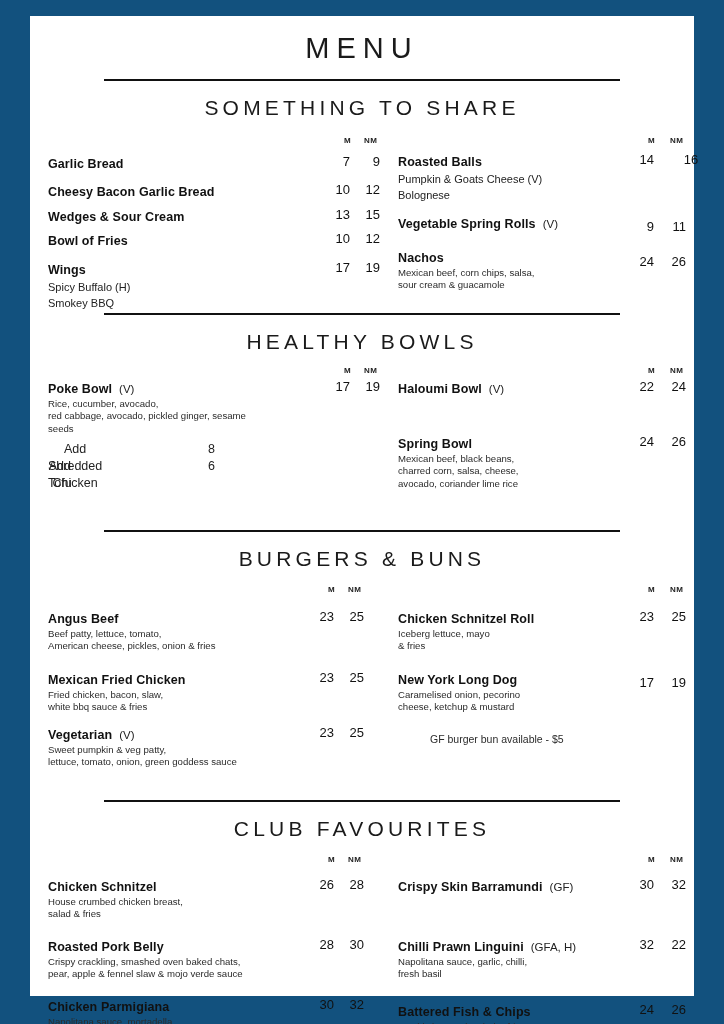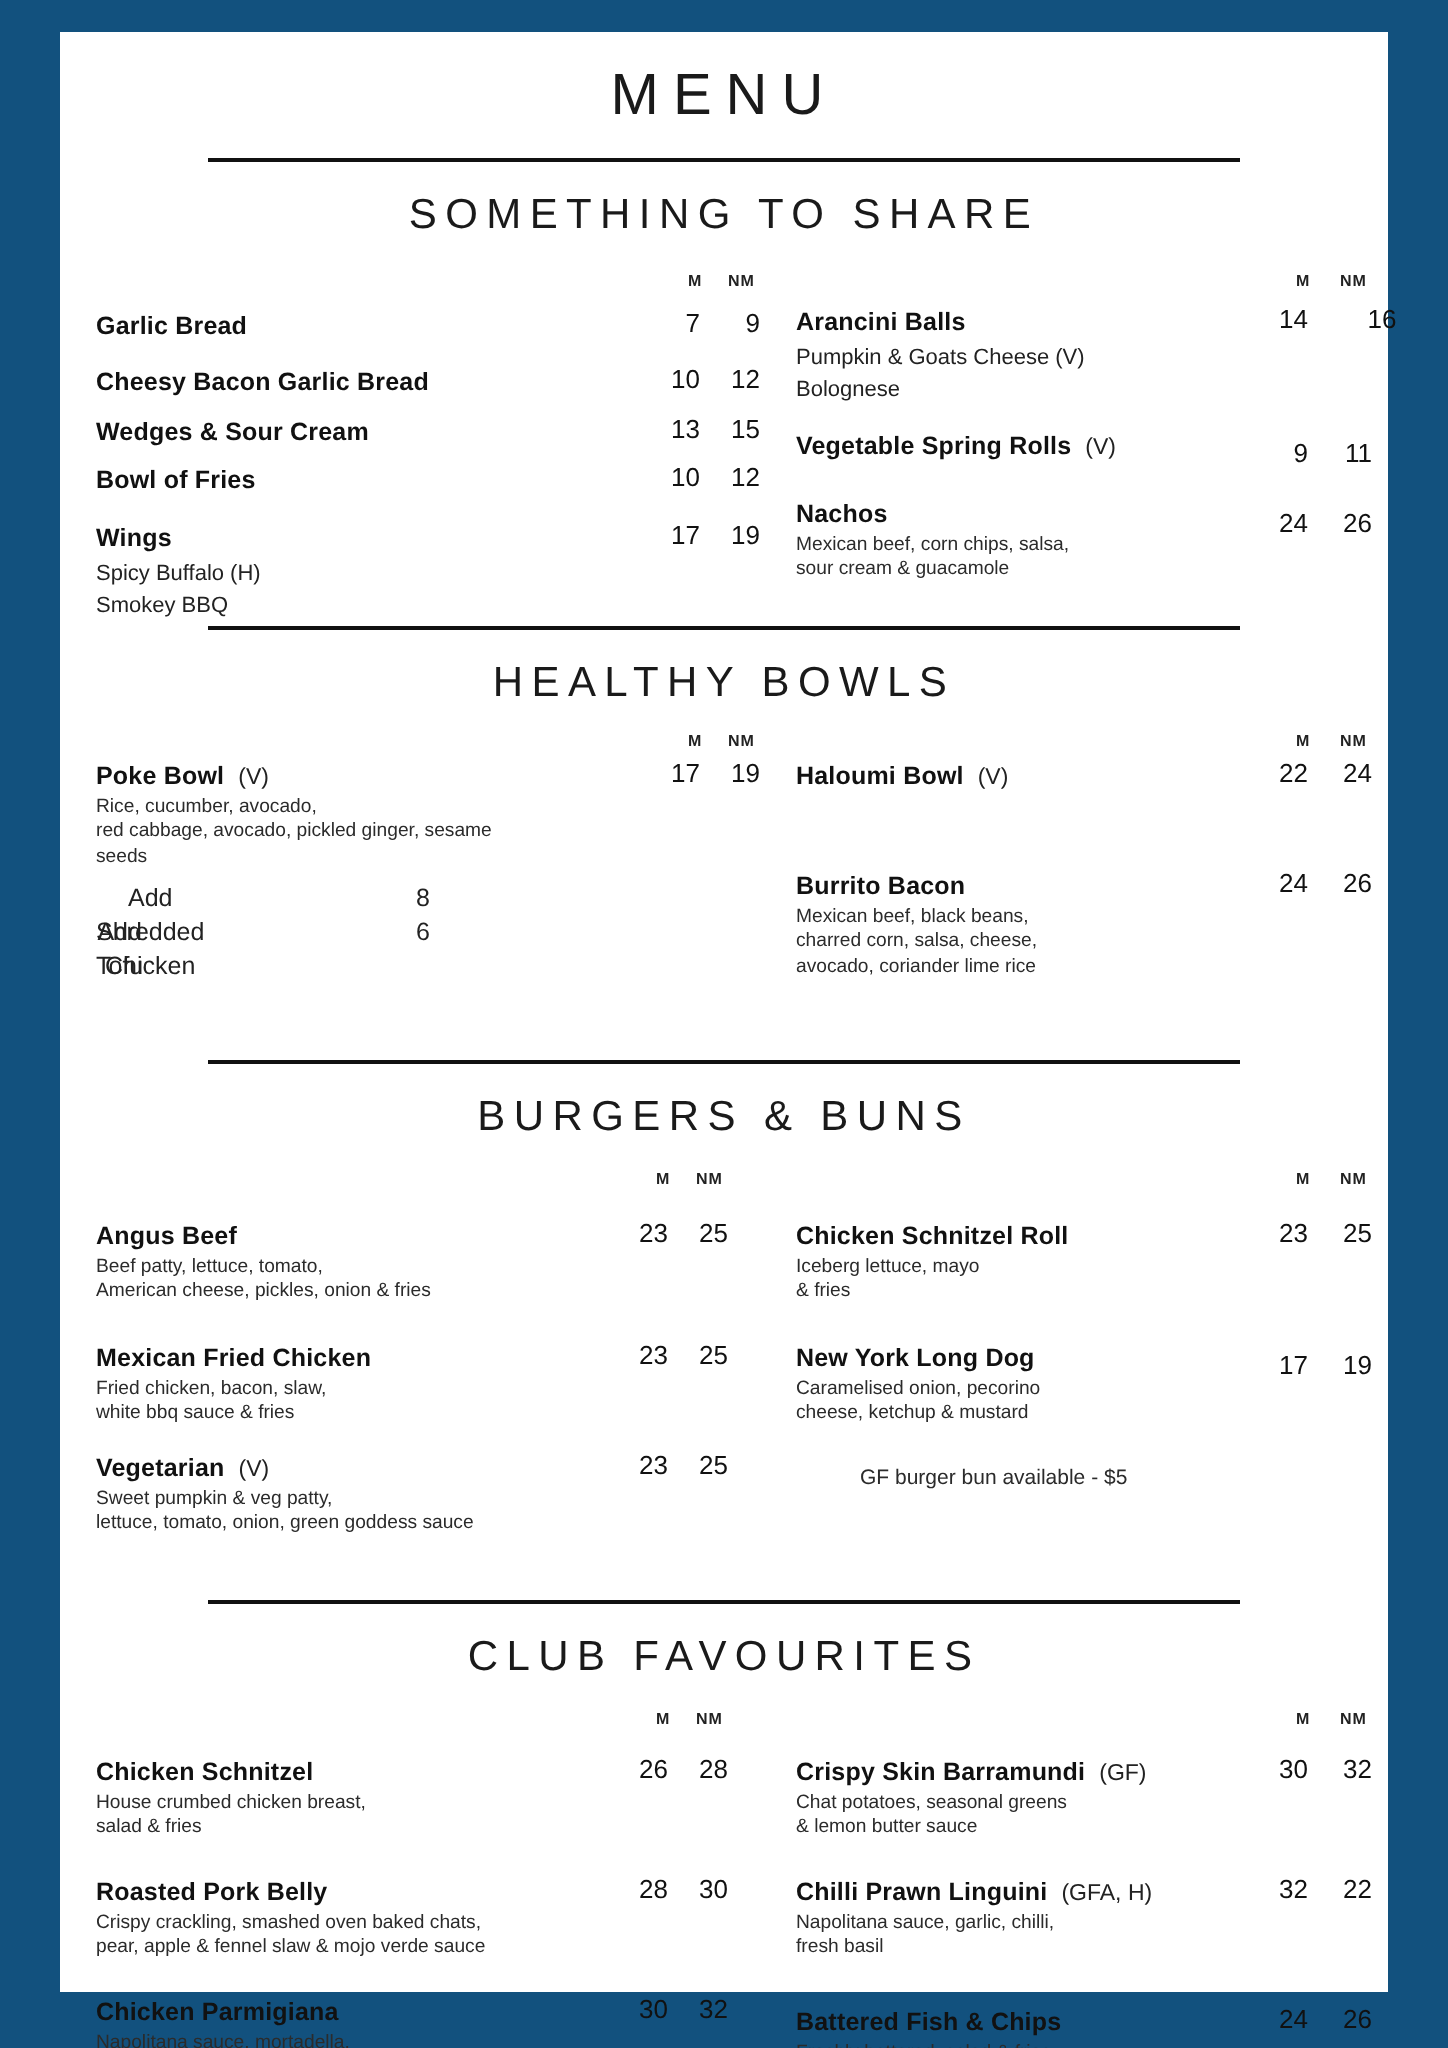--- a/index.html
+++ b/index.html
@@ -179,21 +179,21 @@
         </div>
         <div class="price" style="left:276px; top:124px; width:26px;">17</div>
         <div class="price" style="left:306px; top:124px; width:26px;">19</div>
       </div>
 
       <div class="col col-right">
         <div class="hdr-row hdr-m" style="left:250px; top:0px;">M</div>
         <div class="hdr-row hdr-nm" style="left:272px; top:0px;">NM</div>
 
         <div class="item" style="top:16px;">
-          <span class="item-name">Arancini Balls</span>
+          <span class="item-name">Roasted Balls</span>
           <div class="item-sub">Pumpkin &amp; Goats Cheese   (V)
 Bolognese</div>
         </div>
         <div class="price" style="left:230px; top:16px; width:26px;">14</div>
         <div class="price" style="left:280px; top:16px; width:26px;text-align:center;">16</div>
 
         <div class="item" style="top:78px;">
           <span class="item-name">Vegetable Spring Rolls</span><span class="item-tag">(V)</span>
         </div>
         <div class="price" style="left:230px; top:83px; width:26px;">9</div>
@@ -245,21 +245,21 @@
         <div class="hdr-row hdr-m" style="left:250px; top:0px;">M</div>
         <div class="hdr-row hdr-nm" style="left:272px; top:0px;">NM</div>
 
         <div class="item" style="top:13px;">
           <span class="item-name">Haloumi Bowl</span><span class="item-tag">(V)</span>
         </div>
         <div class="price" style="left:230px; top:13px; width:26px;">22</div>
         <div class="price" style="left:262px; top:13px; width:26px;">24</div>
 
         <div class="item" style="top:68px;">
-          <span class="item-name">Burrito Bacon</span>
+          <span class="item-name">Spring Bowl</span>
           <div class="item-desc">Mexican beef, black beans,
 charred corn, salsa, cheese,
 avocado, coriander lime rice</div>
         </div>
         <div class="price" style="left:230px; top:68px; width:26px;">24</div>
         <div class="price" style="left:262px; top:68px; width:26px;">26</div>
       </div>
     </div>
   </div>
 
@@ -357,22 +357,20 @@
         <div class="price" style="left:260px; top:142px; width:26px;">30</div>
         <div class="price" style="left:290px; top:142px; width:26px;">32</div>
       </div>
 
       <div class="col col-right">
         <div class="hdr-row hdr-m" style="left:250px; top:0px;">M</div>
         <div class="hdr-row hdr-nm" style="left:272px; top:0px;">NM</div>
 
         <div class="item" style="top:22px;">
           <span class="item-name">Crispy Skin Barramundi</span><span class="item-tag">(GF)</span>
-          <div class="item-desc">Chat potatoes, seasonal greens
-&amp; lemon butter sauce</div>
         </div>
         <div class="price" style="left:230px; top:22px; width:26px;">30</div>
         <div class="price" style="left:262px; top:22px; width:26px;">32</div>
 
         <div class="item" style="top:82px;">
           <span class="item-name">Chilli Prawn Linguini</span><span class="item-tag">(GFA, H)</span>
           <div class="item-desc">Napolitana sauce, garlic, chilli,
 fresh basil</div>
         </div>
         <div class="price" style="left:230px; top:82px; width:26px;">32</div>

